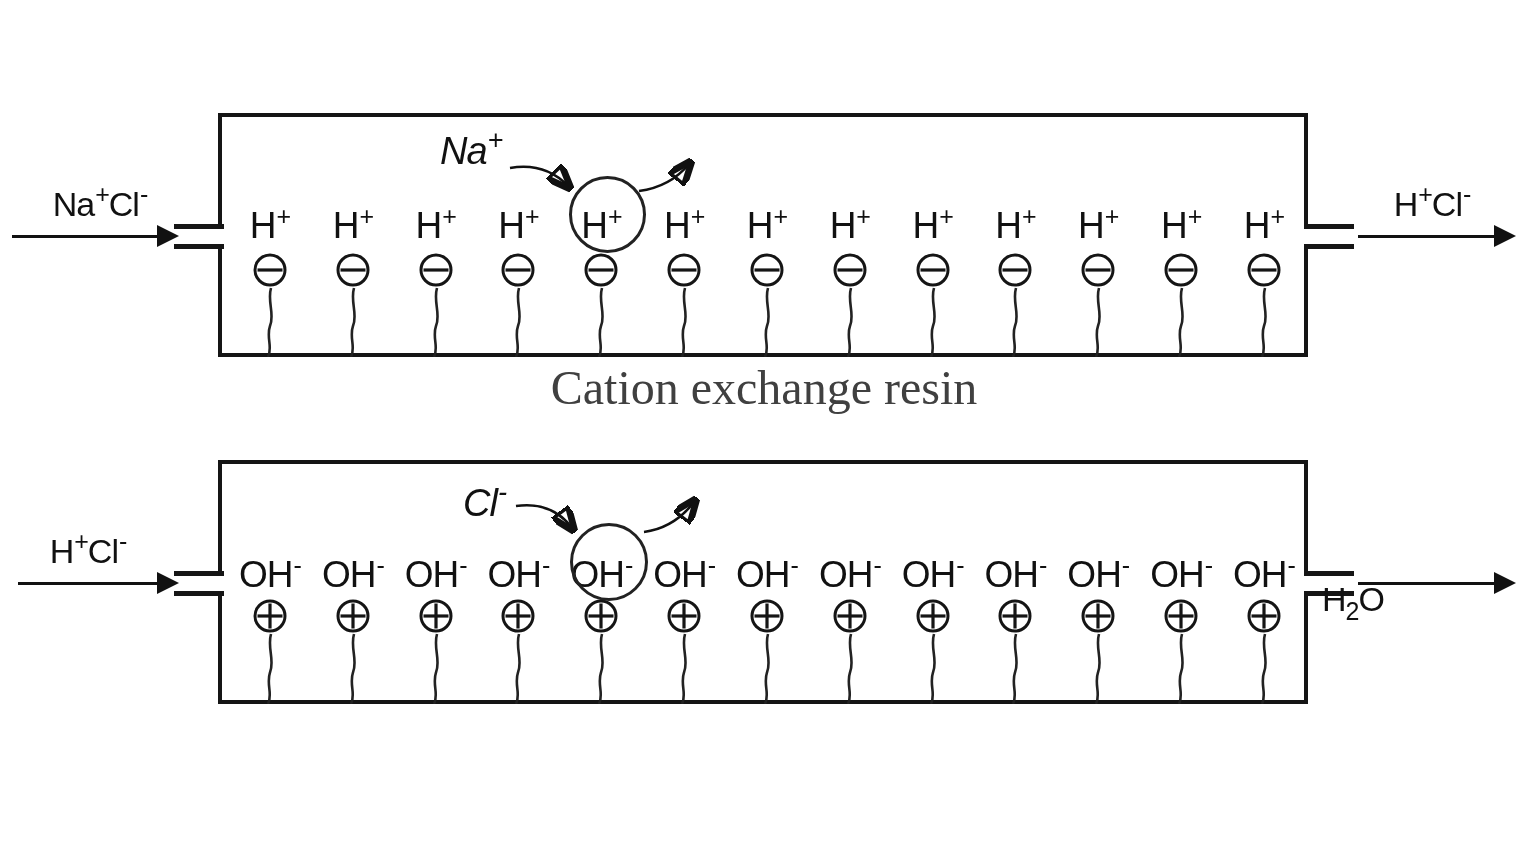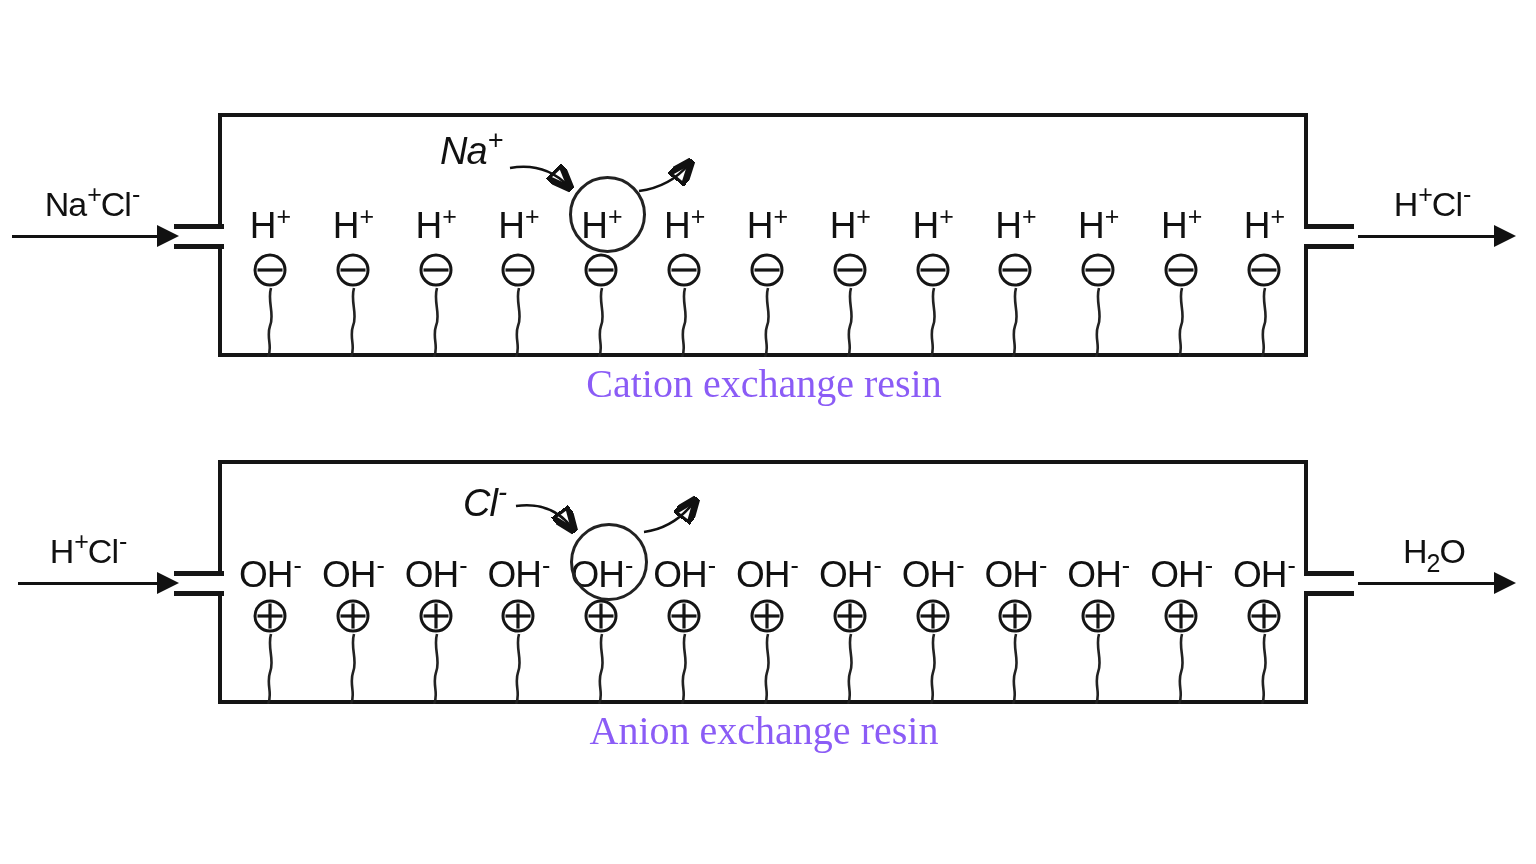--- a/index.html
+++ b/index.html
@@ -43,21 +43,21 @@
                 font-size:34px; letter-spacing:-1px; white-space:nowrap; }
 
   
   .ion-label { position:absolute; font-size:38px; letter-spacing:-1px; white-space:nowrap;font-style:italic; }
   .ion-label .sup { font-size:27px; top:-15px; }
   .hl-circle { position:absolute; border:3px solid #222; border-radius:50%; background:transparent; }
   .ann { position:absolute; overflow:visible; }
   .ann path { fill:none; stroke:#111; stroke-width:2.6; }
 
   .caption { position:absolute; left:220px; top:247px; width:1088px; text-align:center;
-             font-family:"Liberation Serif", serif; font-size:40px; color:#8b5cf6; }
+             font-family:"Liberation Serif", serif; font-size:48px; color:#404040; }
 </style>
 </head>
 <body>
 
 <div class="stage">
 
   <div class="unit unit-cation" style="top:113px;">
 
     <div class="box">
       <div class="sites">
@@ -206,21 +206,21 @@
           </svg>
         </div>
         </div>
     </div>
 
     <div class="gapmask" style="left:216px;"></div>
     <div class="stub" style="left:174px; top:111px;"></div>
     <div class="stub" style="left:174px; top:131px;"></div>
     <div class="shaft" style="left:12px; width:146px;"></div>
     <div class="head" style="left:157px;"></div>
-    <div class="flow-label" style="left:12px;"><span>Na</span><span class="sup">+</span><span>Cl</span><span class="sup">-</span></div>
+    <div class="flow-label" style="left:20px;"><span>Na</span><span class="sup">+</span><span>Cl</span><span class="sup">-</span></div>
 
     <div class="gapmask" style="left:1302px;"></div>
     <div class="stub" style="left:1304px; top:111px;"></div>
     <div class="stub" style="left:1304px; top:131px;"></div>
     <div class="shaft" style="left:1358px; width:138px;"></div>
     <div class="head" style="left:1494px;"></div>
     <div class="flow-label" style="left:1352px;"><span>H</span><span class="sup">+</span><span>Cl</span><span class="sup">-</span></div>
 
     <div class="hl-circle" style="left:569px; top:63px; width:77px; height:77px;"></div>
     <div class="ion-label" style="left:440px; top:17px;"><span>Na</span><span class="sup">+</span></div>
@@ -393,30 +393,29 @@
     <div class="stub" style="left:174px; top:131px;"></div>
     <div class="shaft" style="left:18px; width:140px;"></div>
     <div class="head" style="left:157px;"></div>
     <div class="flow-label" style="left:8px;"><span>H</span><span class="sup">+</span><span>Cl</span><span class="sup">-</span></div>
 
     <div class="gapmask" style="left:1302px;"></div>
     <div class="stub" style="left:1304px; top:111px;"></div>
     <div class="stub" style="left:1304px; top:131px;"></div>
     <div class="shaft" style="left:1358px; width:138px;"></div>
     <div class="head" style="left:1494px;"></div>
-    <div class="flow-label" style="left:1354px;"><span>H</span><span class="sub">2</span><span>O</span></div>
+    <div class="flow-label" style="left:1273px;margin-top:48px;"><span>H</span><span class="sub">2</span><span>O</span></div>
 
     <div class="hl-circle" style="left:570px; top:63px; width:78px; height:78px;"></div>
     <div class="ion-label" style="left:463px; top:22px;text-align:center;"><span>Cl</span><span class="sup">-</span></div>
     <svg class="ann" style="left:460px; top:20px;" width="280" height="135">
       <defs>
         <marker id="ah-a" markerWidth="10" markerHeight="8" refX="8" refY="4" orient="auto">
           <path d="M0,0 L10,4 L0,8 z" fill="#111" stroke="none"></path>
         </marker>
       </defs>
       <path d="M56,26 Q92,21 112,48" marker-end="url(#ah-a)"></path>
       <path d="M184,52 Q214,48 234,22" marker-end="url(#ah-a)"></path>
     </svg>
 
-    <div class="caption">Anion exchange resin</div>
   </div>
 
 </div>
 
 </body></html>

